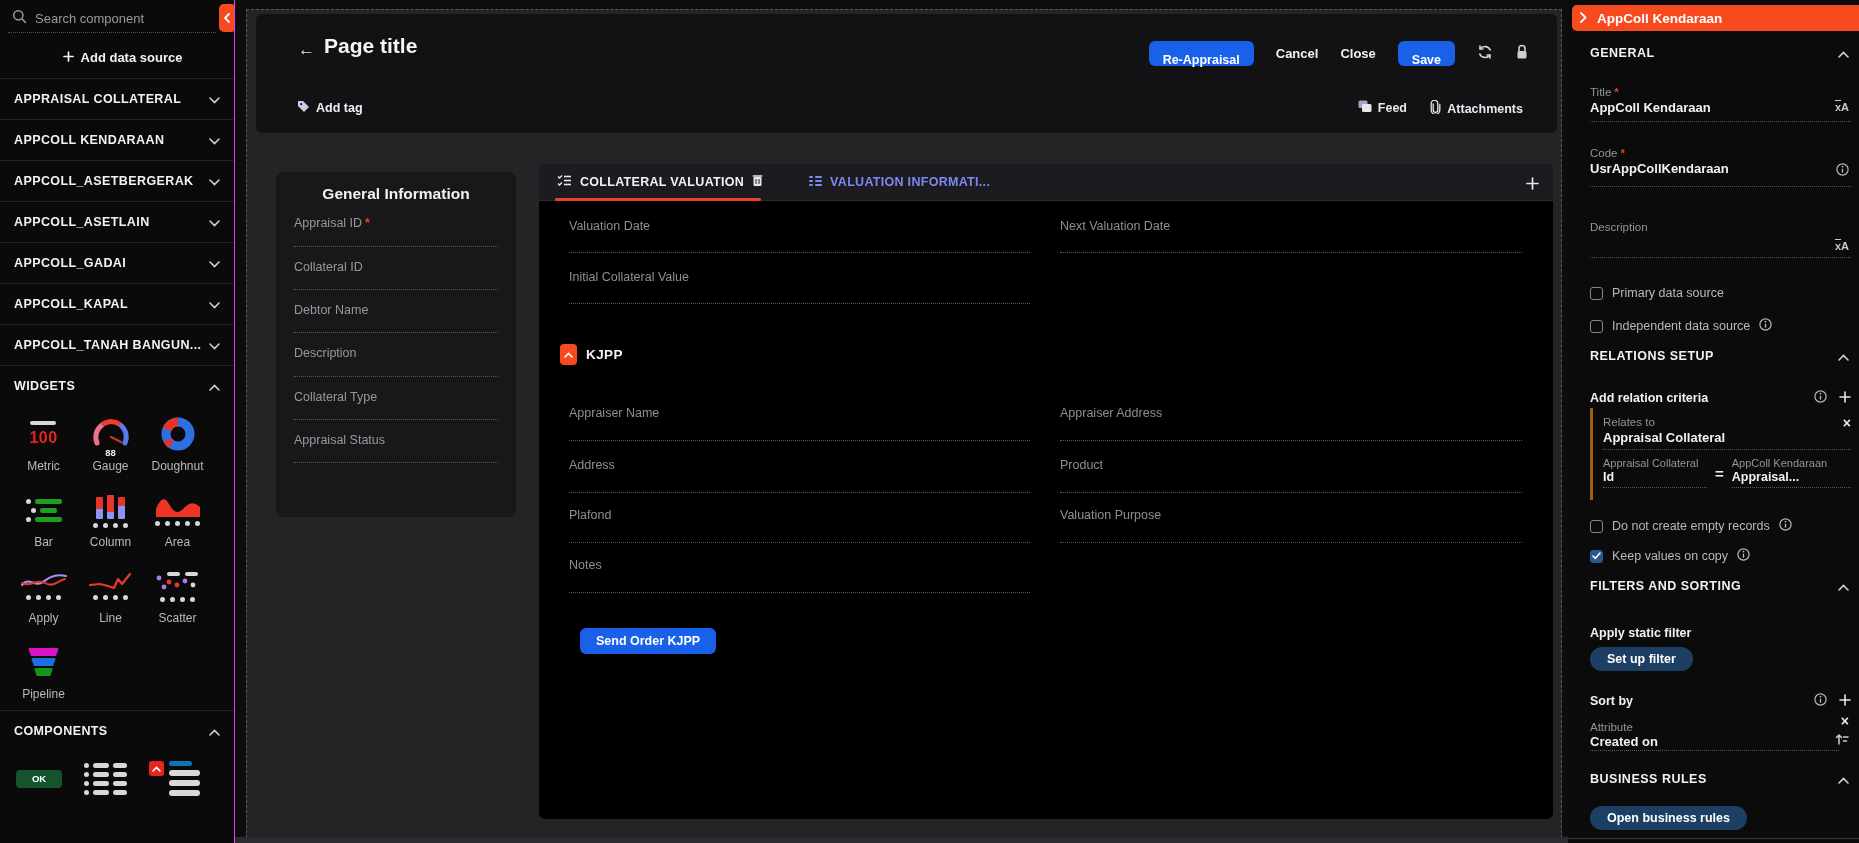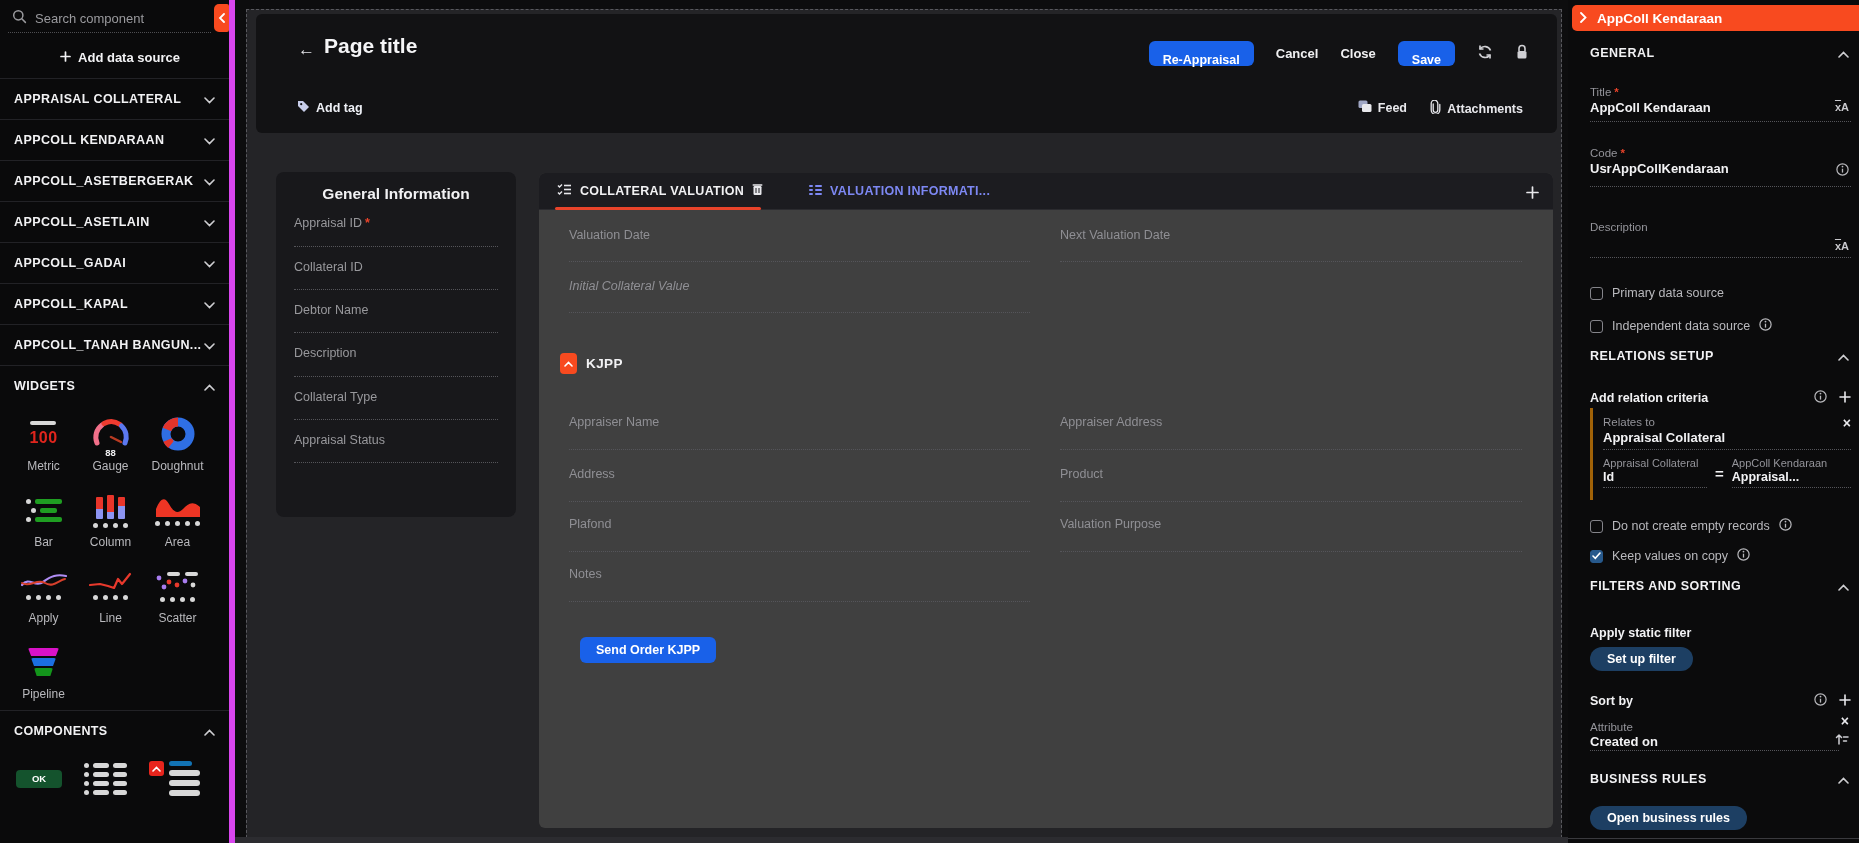--- a/index.html
+++ b/index.html
@@ -2,21 +2,21 @@
 <html><head>
 <meta charset="utf-8">
 <style>
   * { margin:0; padding:0; box-sizing:border-box; }
   html,body { background:#000; }
   body { font-family:"Liberation Sans", sans-serif; }
   .screen { position:relative; width:1859px; height:843px; background:#0d0d0e; overflow:hidden; }
   .abs { position:absolute; }
 
   
-  .left-sidebar { position:absolute; left:0; top:0; width:235px; height:843px; background:#0a0a0b; border-right:6px solid #d946ef; }
+  .left-sidebar { position:absolute; left:0; top:0; width:235px; height:843px; background:#0a0a0b; border-right:1px solid #d946ef; }
   .search-row { position:relative; height:36px; display:flex; align-items:center; padding:0 12px; }
   .search-row .underline { position:absolute; left:8px; right:18px; bottom:3px; border-bottom:1px dotted #4e4e52; }
   .search-placeholder { color:#9a9a9e; font-size:13px; margin-left:8px; }
   .collapse-tab { position:absolute; right:0; top:4px; width:15px; height:28px; background:#f84a1f; border-radius:5px 2px 2px 5px; display:flex; align-items:center; justify-content:center; cursor:pointer; }
   .add-ds-row { height:42px; display:flex; align-items:center; justify-content:center; gap:7px; color:#f2f2f4; font-size:13px; font-weight:bold; cursor:pointer;margin-left:11px; }
   .side-section { height:41px; display:flex; align-items:center; justify-content:space-between; padding:0 14px; border-top:1px solid #222226; cursor:pointer; }
   .side-section .lbl { color:#f2f2f4; font-size:12.5px; font-weight:bold; letter-spacing:.4px; white-space:nowrap; }
   .widgets-grid { display:grid; grid-template-columns:67px 67px 67px; margin-left:10px; }
   .wcell { height:76px; display:flex; flex-direction:column; align-items:center; justify-content:flex-start; padding-top:8px; cursor:pointer; }
   .wicon { height:40px; display:flex; flex-direction:column; align-items:center; justify-content:center; }
@@ -53,21 +53,21 @@
   .addtag { position:absolute; left:41px; top:6px; display:flex; align-items:center; gap:6px; color:#eef0f6; font-size:12.5px; font-weight:bold; cursor:pointer; }
   .feed { position:absolute; right:150px; top:6px; display:flex; align-items:center; gap:6px; color:#e8e8ec; font-size:12.5px; font-weight:bold; cursor:pointer; }
   .attach { position:absolute; right:34px; top:6px; display:flex; align-items:center; gap:6px; color:#e8e8ec; font-size:12.5px; font-weight:bold; cursor:pointer;padding-left:34px; }
 
   .gi-card { position:absolute; left:29px; top:162px; width:240px; height:345px; background:#18181b; border-radius:8px; }
   .gi-title { position:absolute; left:0; right:0; top:13px; text-align:center; color:#f2f2f4; font-size:15.5px; font-weight:bold; }
   .gi-label { position:absolute; left:18px; color:#98989c; font-size:12.5px; }
   .gi-line { position:absolute; left:18px; width:204px; border-bottom:1px dotted #55555a; }
   .req { color:#e8432a; font-weight:bold; margin-left:3px; }
 
-  .tabs-card { position:absolute; left:292px; top:163px; width:1014px; height:655px; background:#404040; border-radius:6px; }
+  .tabs-card { position:absolute; left:292px; top:154px; width:1014px; height:655px; background:#000000; border-radius:6px; }
   .tabbar { position:relative; height:37px; background:#1c1c20; border-bottom:1px solid #2b2b2f; border-radius:6px 6px 0 0; display:flex; align-items:center; }
   .tab1 { display:flex; align-items:center; gap:8px; margin-left:18px; cursor:pointer; }
   .tab1 .t { color:#f2f2f4; font-size:12.5px; font-weight:bold; letter-spacing:.3px; }
   .tab2 { display:flex; align-items:center; gap:8px; margin-left:46px; cursor:pointer; }
   .tab2 .t { color:#7d88f3; font-size:12.5px; font-weight:bold; letter-spacing:.3px; }
   .tab-underline { position:absolute; left:16px; top:34px; width:206px; height:3px; background:#e8432a; border-radius:2px; }
   .tab-plus { position:absolute; right:14px; top:12px; cursor:pointer; }
   .fld-label { position:absolute; color:#8f8f94; font-size:12.5px; }
   .fld-line { position:absolute; border-bottom:1px dotted #55555a; }
   .kjpp-head { position:absolute; left:21px; top:180px; display:flex; align-items:center; gap:9px; }
@@ -496,21 +496,21 @@
             <svg width="13" height="13" viewBox="0 0 13 13">
                 <path d="M6.5 1v11M1 6.5h11" stroke="#e8e8ec" stroke-width="1.7" stroke-linecap="round"></path>
               </svg>
           </span>
         </div>
 
         <div class="fld-label" style="left:30px;top:55px;">Valuation Date</div>
         <div class="fld-line" style="left:30px;top:88px;width:461px;"></div>
         <div class="fld-label" style="left:521px;top:55px;">Next Valuation Date</div>
         <div class="fld-line" style="left:521px;top:88px;width:462px;"></div>
-        <div class="fld-label" style="left:30px;top:106px;font-style:italic;">Initial Collateral Value</div>
+        <div class="fld-label" style="left:30px;top:106px;">Initial Collateral Value</div>
         <div class="fld-line" style="left:30px;top:139px;width:461px;"></div>
 
         <div class="kjpp-head">
           <span class="kjpp-chip">
             <svg width="9" height="6" viewBox="0 0 9 6">
                 <path d="M1 5l3.5-3.5L8 5" fill="none" stroke="#fff" stroke-width="1.6" stroke-linecap="round"></path>
               </svg>
           </span>
           <span class="kjpp-title">KJPP</span>
         </div>

